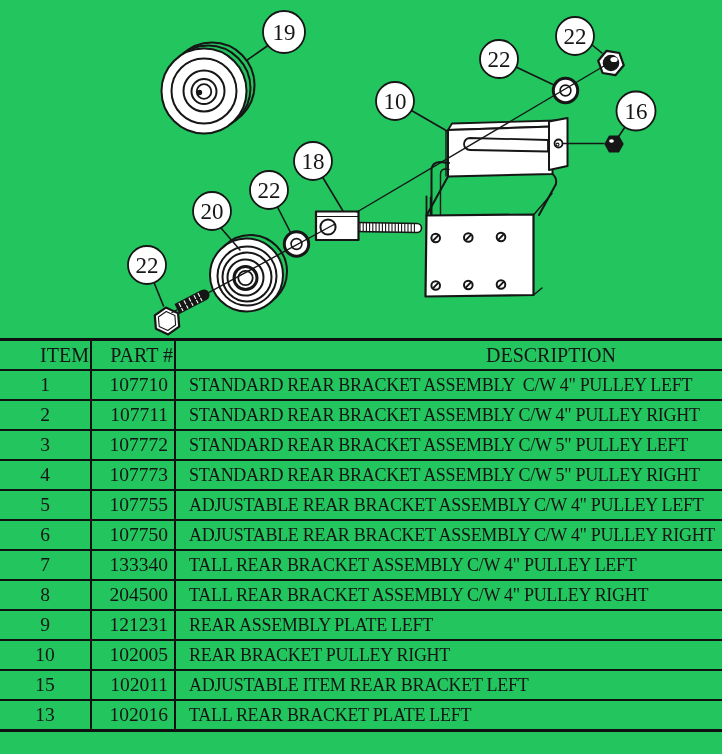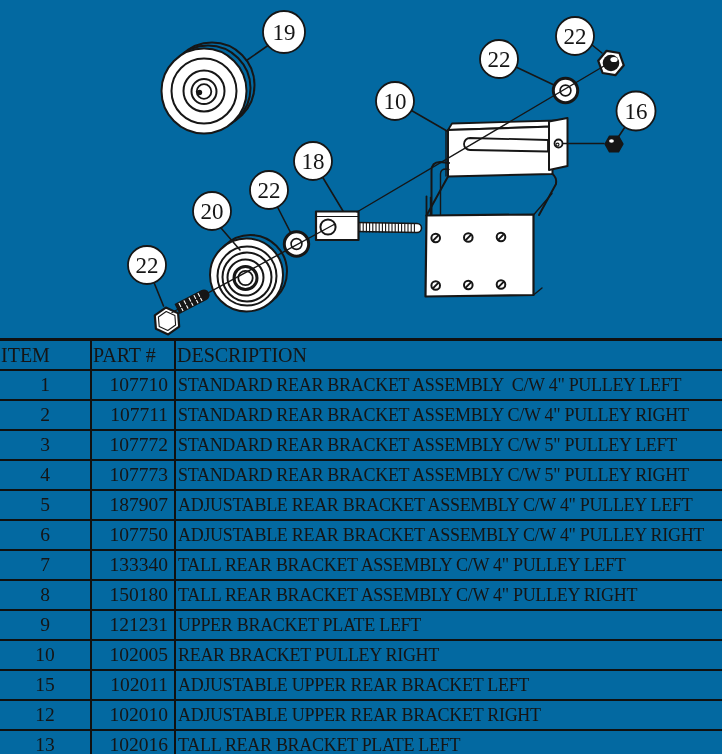--- a/index.html
+++ b/index.html
@@ -1,39 +1,39 @@
 <!DOCTYPE html>
 <html><head>
 <meta charset="utf-8">
 <style>
   html,body{margin:0;padding:0;background:#fff;}
-  .sheet{position:relative;width:722px;height:754px;background:#0369a1;overflow:hidden;
+  .sheet{position:relative;width:722px;height:754px;background:#22c55e;overflow:hidden;
          font-family:"Liberation Serif",serif;color:#161616;}
   
   .diagram{display:block;}
   .ln{stroke:#161616;fill:none;stroke-width:2;stroke-linecap:round;stroke-linejoin:round;}
   .fw{fill:#ffffff;}
   .fd{fill:#161616;stroke:none;}
   .t14{stroke-width:1.4;} .t16{stroke-width:1.6;} .t11{stroke-width:1.1;}
   .t18{stroke-width:1.8;} .t22{stroke-width:2.2;} .t3{stroke-width:3;}
   .balloon-num{font-family:"Liberation Serif",serif;font-size:23px;fill:#161616;
                text-anchor:middle;}
   
   table.parts{width:722px;border-collapse:collapse;table-layout:fixed;
               font-family:"Liberation Serif",serif;color:#151515;}
   .parts th,.parts td{border:2.6px solid #101010;overflow:hidden;}
   .parts th:first-child,.parts td:first-child{border-left:none;}
   .parts th:last-child,.parts td:last-child{border-right:none;}
   .parts thead th{border-top:3px solid #101010;font-weight:normal;font-size:20px;
-                  height:26px;text-align:left;}
-  .parts thead th.desc-h{padding-right:72px;}
+                  height:26px;text-align:right;}
+  .parts thead th.desc-h{padding-right:106px;}
   .parts tbody td{height:26px;font-size:19.5px;}
   .parts td.item{text-align:center;}
   .parts td.part{text-align:right;padding-right:6px;margin-top:21px;}
-  .parts td.desc{text-align:left;padding-left:2px;font-size:18px;
+  .parts td.desc{text-align:left;padding-left:13px;font-size:18px;
                  letter-spacing:-0.3px;white-space:pre;border-radius:10px;}
   .parts tbody tr:last-child td{border-bottom:3.2px solid #101010;}
 </style>
 </head>
 <body>
 
 <div class="sheet">
 
   <svg class="diagram" width="722" height="338" viewBox="0 0 722 338" xmlns="http://www.w3.org/2000/svg">
 
@@ -226,57 +226,52 @@
         <td class="part">107772</td>
         <td class="desc">STANDARD REAR BRACKET ASSEMBLY C/W 5" PULLEY LEFT</td>
       </tr>
       <tr>
         <td class="item">4</td>
         <td class="part">107773</td>
         <td class="desc">STANDARD REAR BRACKET ASSEMBLY C/W 5" PULLEY RIGHT</td>
       </tr>
       <tr>
         <td class="item">5</td>
-        <td class="part">187907</td>
+        <td class="part">107755</td>
         <td class="desc">ADJUSTABLE REAR BRACKET ASSEMBLY C/W 4" PULLEY LEFT</td>
       </tr>
       <tr>
         <td class="item">6</td>
         <td class="part">107750</td>
         <td class="desc">ADJUSTABLE REAR BRACKET ASSEMBLY C/W 4" PULLEY RIGHT</td>
       </tr>
       <tr>
         <td class="item">7</td>
         <td class="part">133340</td>
         <td class="desc">TALL REAR BRACKET ASSEMBLY C/W 4" PULLEY LEFT</td>
       </tr>
       <tr>
         <td class="item">8</td>
-        <td class="part">150180</td>
+        <td class="part">204500</td>
         <td class="desc">TALL REAR BRACKET ASSEMBLY C/W 4" PULLEY RIGHT</td>
       </tr>
       <tr>
         <td class="item">9</td>
         <td class="part">121231</td>
-        <td class="desc">UPPER BRACKET PLATE LEFT</td>
+        <td class="desc">REAR ASSEMBLY PLATE LEFT</td>
       </tr>
       <tr>
         <td class="item">10</td>
         <td class="part">102005</td>
         <td class="desc">REAR BRACKET PULLEY RIGHT</td>
       </tr>
       <tr>
         <td class="item">15</td>
         <td class="part">102011</td>
-        <td class="desc">ADJUSTABLE UPPER REAR BRACKET LEFT</td>
-      </tr>
-      <tr>
-        <td class="item">12</td>
-        <td class="part">102010</td>
-        <td class="desc">ADJUSTABLE UPPER REAR BRACKET RIGHT</td>
+        <td class="desc">ADJUSTABLE ITEM REAR BRACKET LEFT</td>
       </tr>
       <tr>
         <td class="item">13</td>
         <td class="part">102016</td>
         <td class="desc">TALL REAR BRACKET PLATE LEFT</td>
       </tr>
     </tbody>
   </table>
 </div>
 

